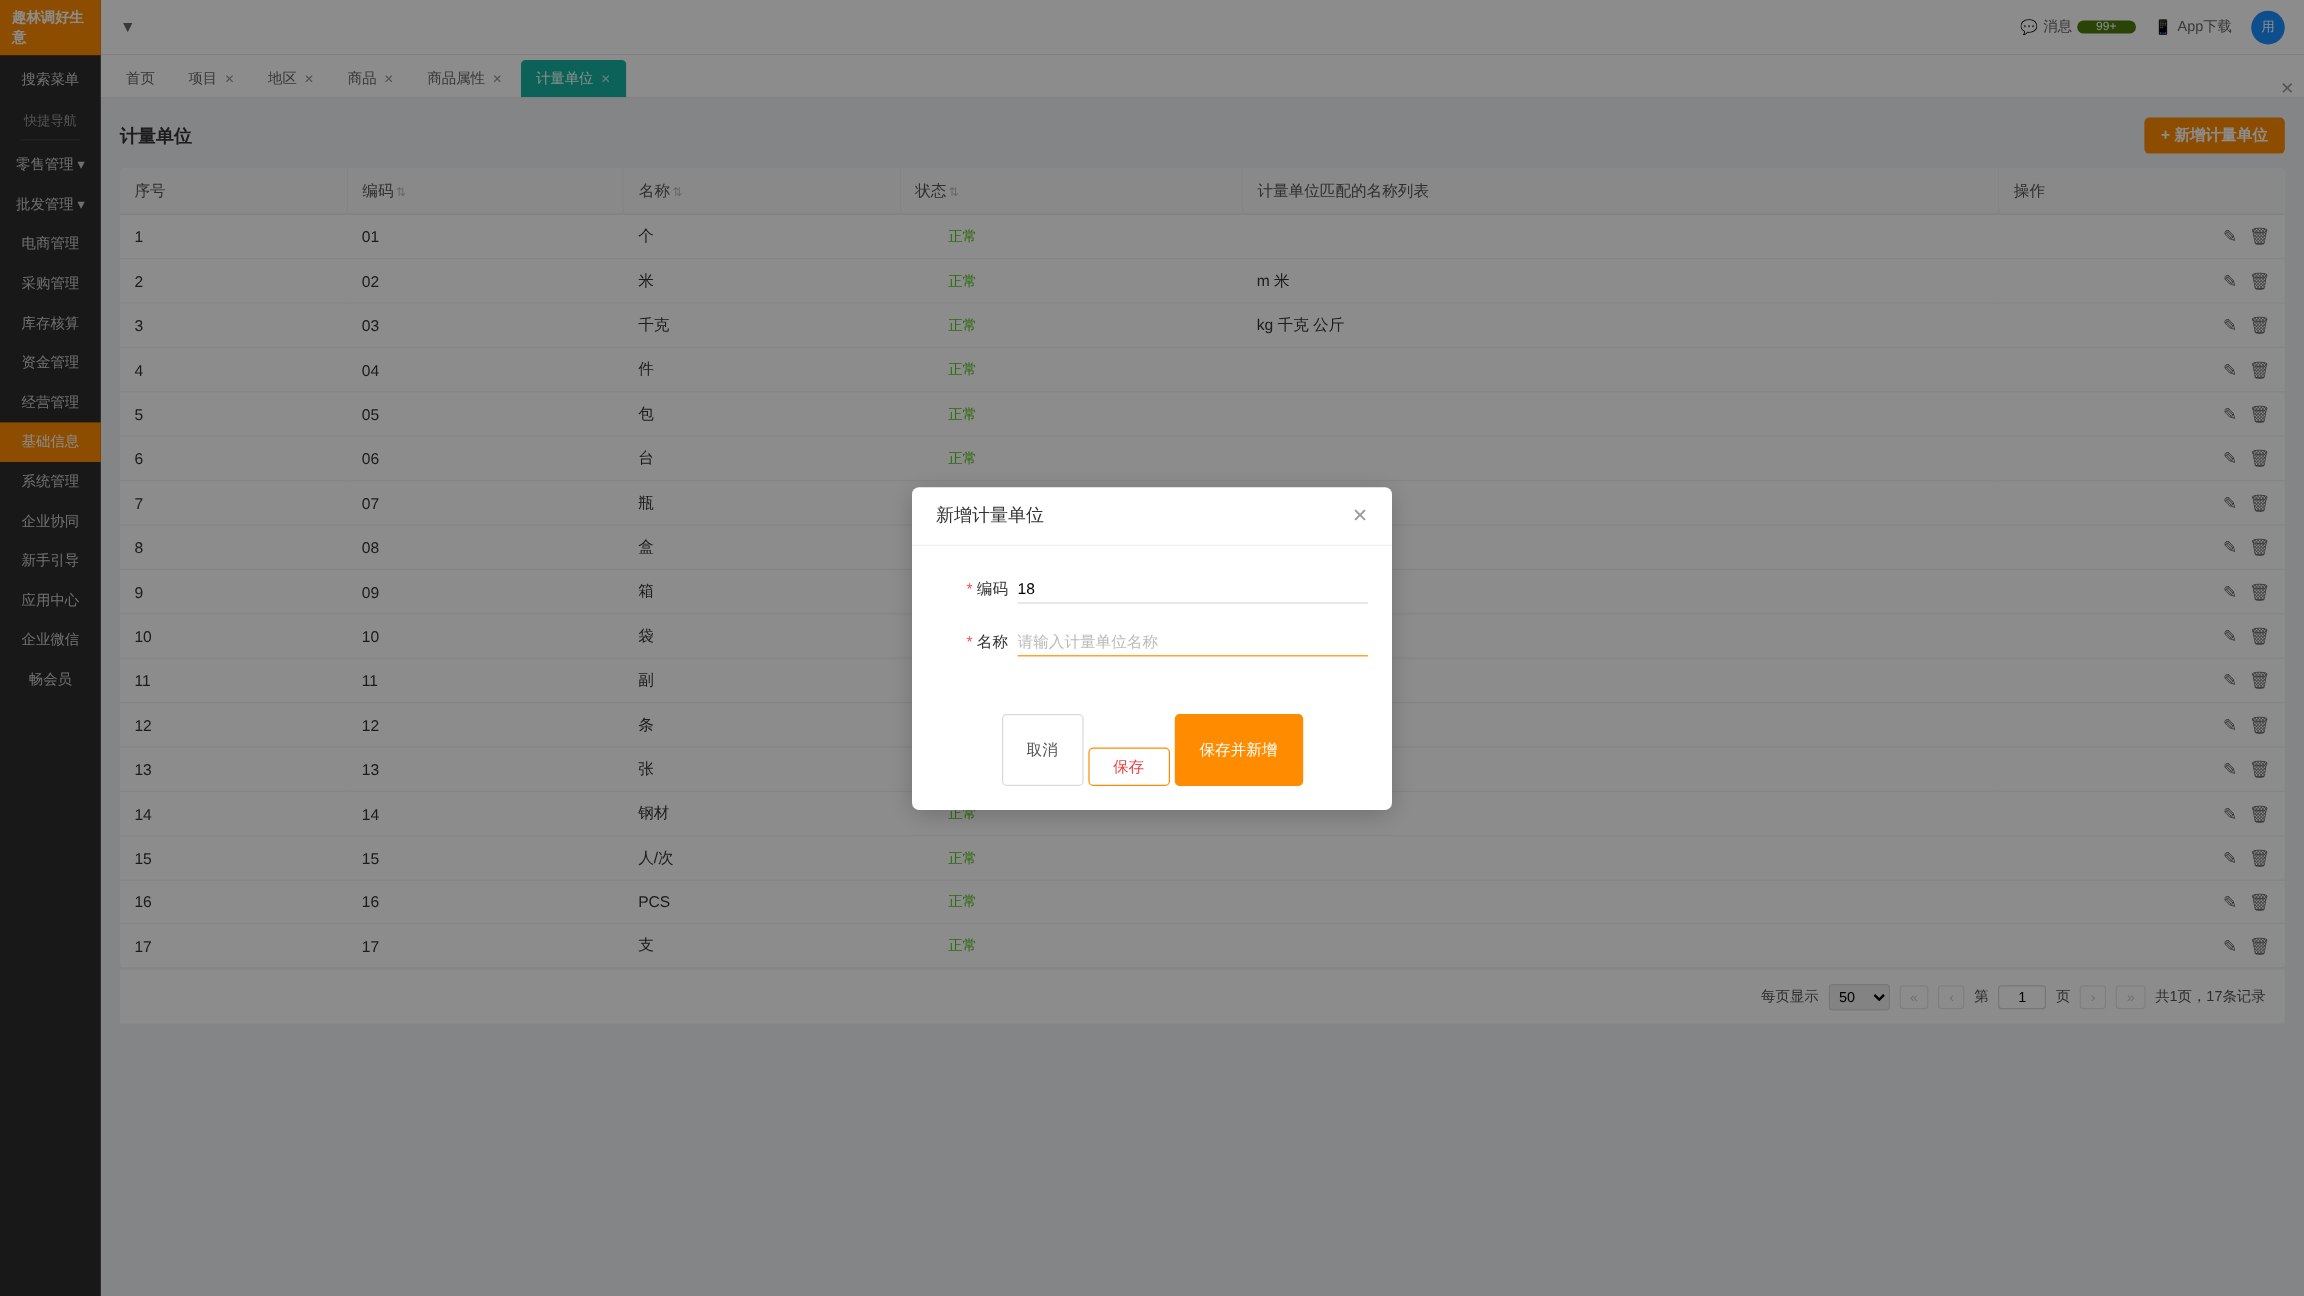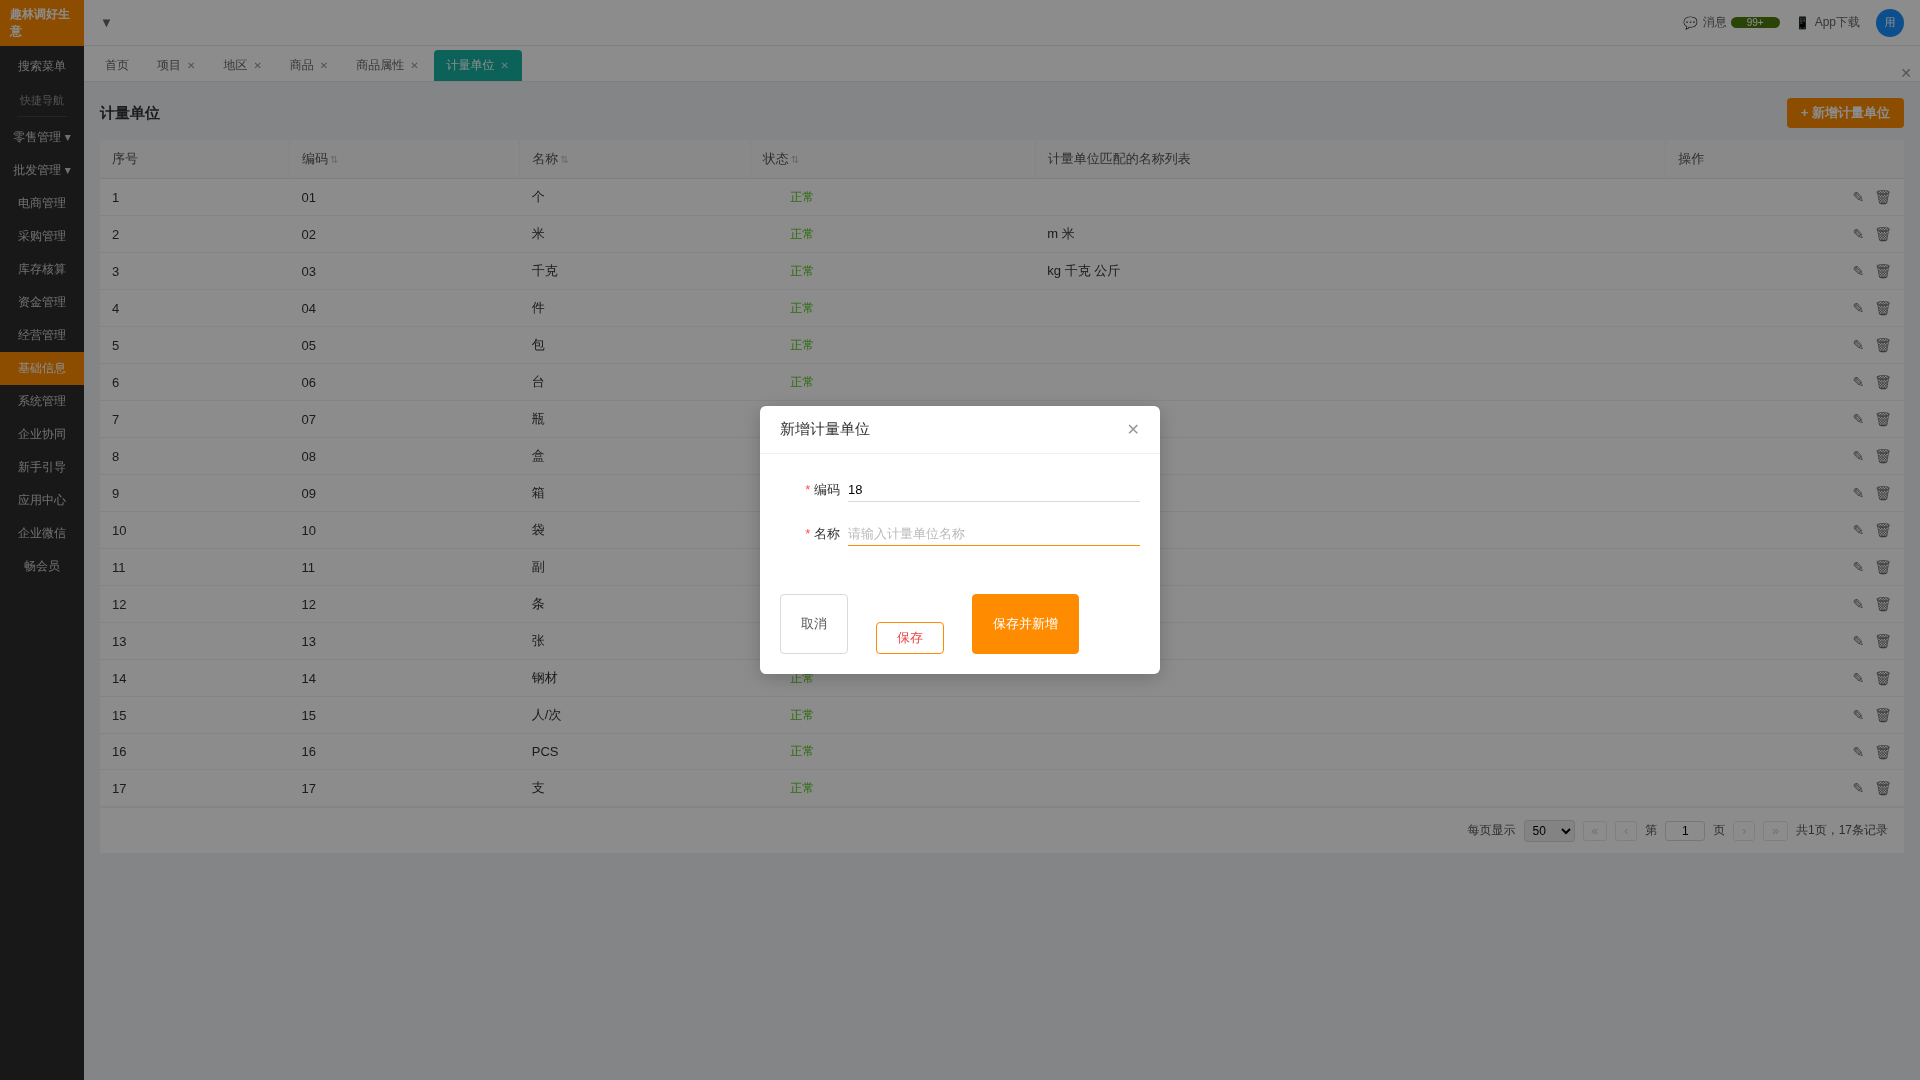--- a/index.html
+++ b/index.html
@@ -64,21 +64,21 @@
     .modal-header { padding: 14px 20px; border-bottom: 1px solid #f0f0f0; display: flex; justify-content: space-between; align-items: center; }
     .modal-title { font-size: 15px; font-weight: 400; color: #333; }
     .modal-close { color: #999; cursor: pointer; font-size: 16px; }
     .modal-body { padding: 24px 20px 16px; }
     .form-row { display: flex; align-items: center; margin-bottom: 20px; }
     .form-label { font-size: 13px; color: #333; width: 60px; text-align: right; margin-right: 8px; }
     .required::before { content: "* "; color: #ff4d4f; }
     .form-input { flex: 1; border: none; border-bottom: 1px solid #d9d9d9; padding: 4px 0; font-size: 13px; outline: none; }
     .form-input.active-field { border-bottom: 1px solid #ff8c00; }
     .form-input::placeholder { color: #bbb; }
-    .modal-footer { padding: 12px 20px 20px; display: flex; justify-content: flex-start; gap: 28px; }
+    .modal-footer { padding: 12px 20px 20px; display: flex; justify-content: center; gap: 4px; }
     .btn-cancel { background: white; border: 1px solid #d9d9d9; color: #555; padding: 6px 20px; border-radius: 4px; cursor: pointer; font-size: 13px; }
     .btn-save { background: white; border: 1px solid #ff8c00; color: #ef4444; padding: 6px 20px; border-radius: 4px; cursor: pointer; font-size: 13px; margin-top: 28px; }
     .btn-save-new { background: #ff8c00; border: 1px solid #ff8c00; color: white; padding: 6px 20px; border-radius: 4px; cursor: pointer; font-size: 13px; }
   </style>
 </head>
 <body>
 
 <div class="sidebar">
   <div class="sidebar-logo">
     <span class="sidebar-logo-text">趣林调好生意</span>

